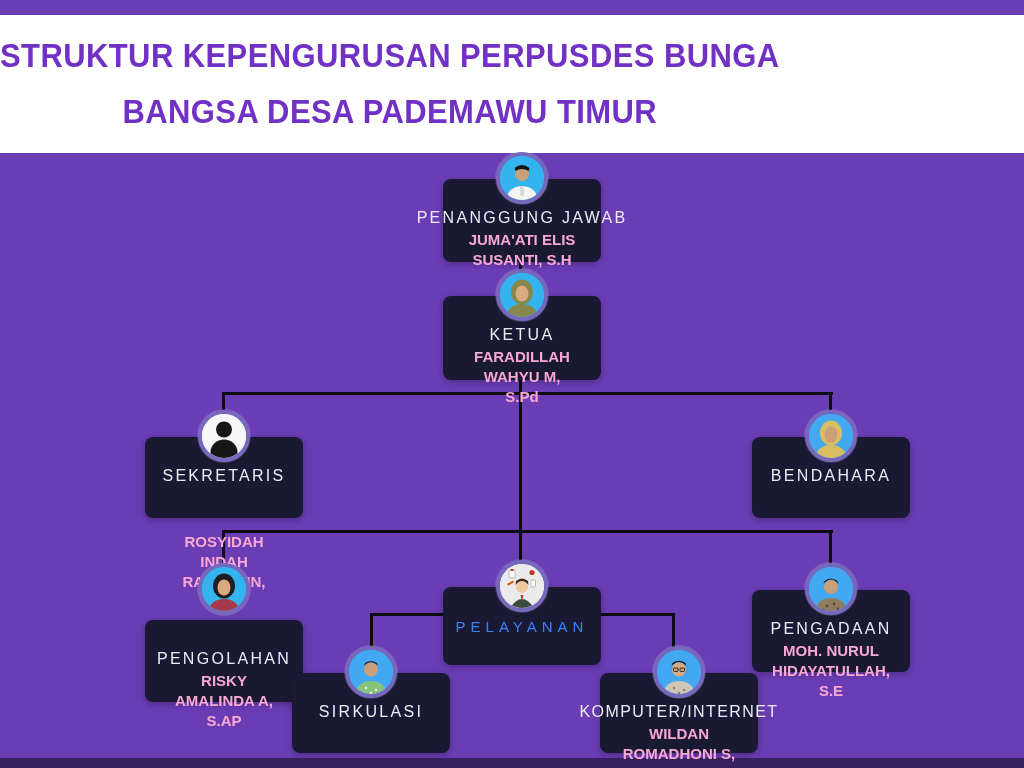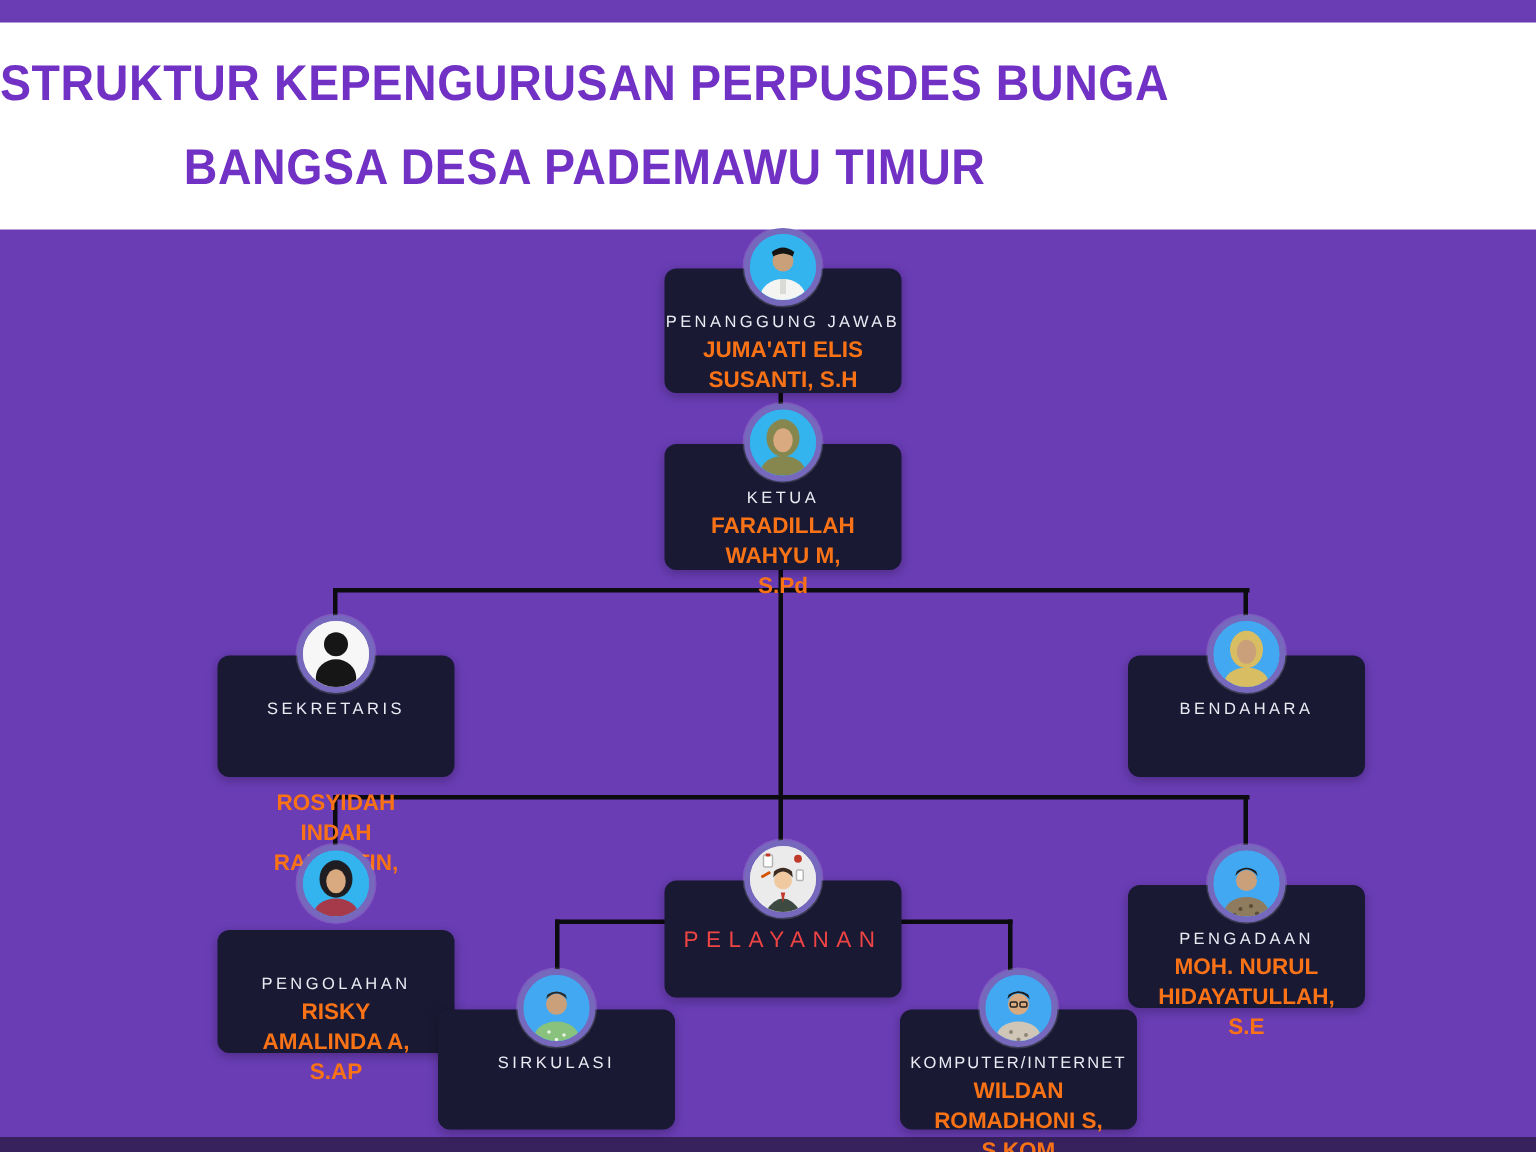--- a/index.html
+++ b/index.html
@@ -21,28 +21,28 @@
   
   .line{position:absolute;background:#0b0b10;z-index:1;}
   
   .node{
     position:absolute;width:158px;background:#191934;border-radius:8px;z-index:2;
     box-shadow:0 2px 7px rgba(0,0,0,.28);
     display:flex;flex-direction:column;align-items:center;justify-content:flex-start;
     padding-top:30px;box-sizing:border-box;text-align:center;
   }
   .role{
-    color:#ecebf4;font-size:11px;letter-spacing:2.3px;white-space:nowrap;
+    color:#ecebf4;font-size:16px;letter-spacing:2.3px;white-space:nowrap;
     margin-bottom:3px;
     text-align:right;
   }
-  .role-big{color:#ef4444;font-size:15px;letter-spacing:5px;white-space:nowrap;}
+  .role-big{color:#3b82f6;font-size:15px;letter-spacing:5px;white-space:nowrap;}
   .role-tight{letter-spacing:1.4px;}
   .name{
-    color:#f97316;font-weight:700;font-size:15px;line-height:1.32;
+    color:#f9a8d4;font-weight:700;font-size:15px;line-height:1.32;
     padding:0 22px;
   }
   
   .avatar{
     position:absolute;width:44px;height:44px;border-radius:50%;
     border:4px solid #7668bd;overflow:hidden;z-index:3;background:#33b4ef;
     box-shadow:0 0 0 1px rgba(255,255,255,.15);
   }
   .avatar svg{display:block;width:44px;height:44px;}
   

